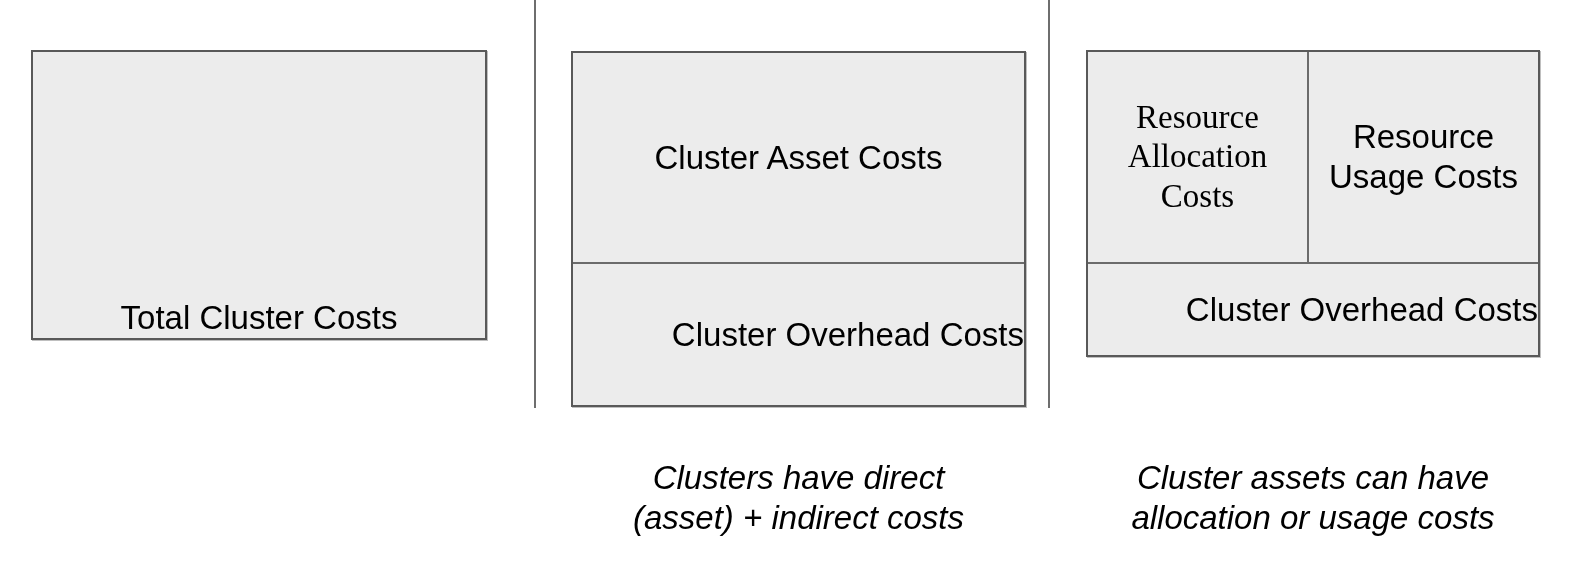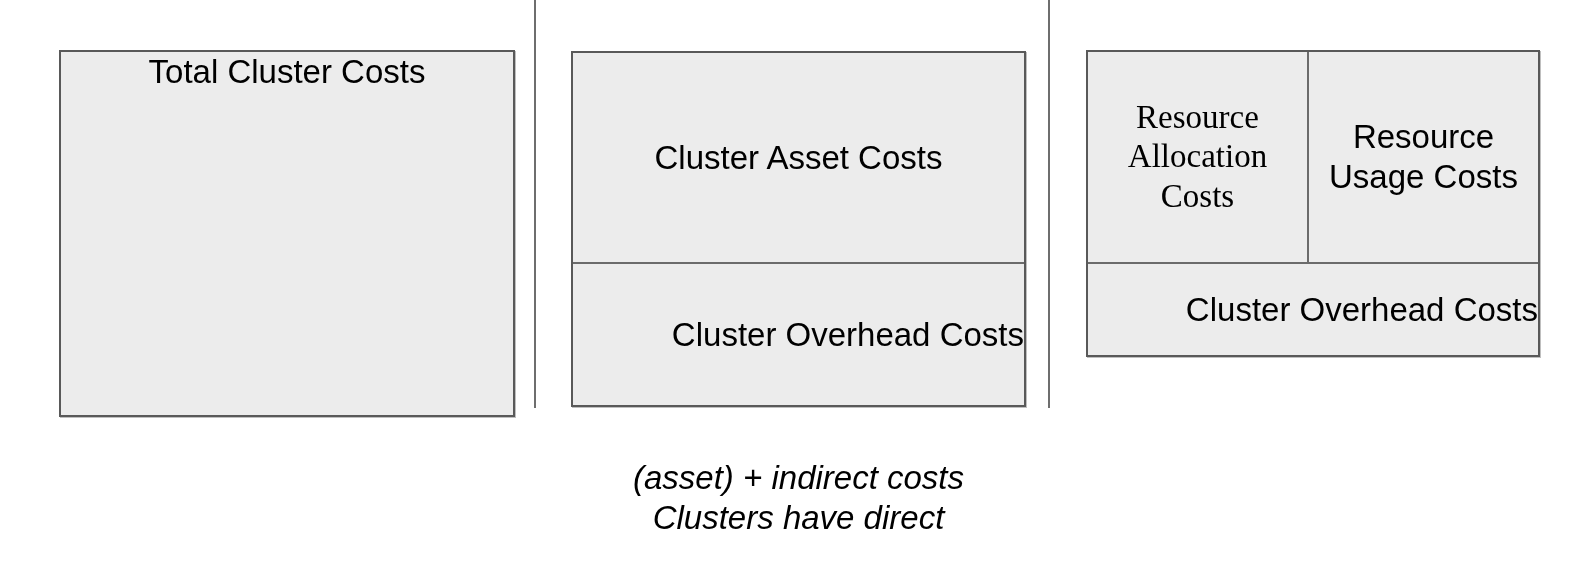--- a/index.html
+++ b/index.html
@@ -29,21 +29,21 @@
   .cost-box {
     position: absolute;
     background: #ececec;
     border: 2px solid #595959;
     box-shadow: 1px 1px 0 rgba(0,0,0,0.25);
     box-sizing: border-box;
     font-size: 33px;
     line-height: 1.2;
     text-align: center;
   }
-  .box-1 { left: 31px;   top: 50px; width: 456px; height: 367px; display: flex; align-items: flex-start; justify-content: center; margin-left: 28px; }
+  .box-1 { left: 31px;   top: 50px; width: 456px; height: 290px; display: flex; align-items: flex-end; justify-content: center; }
   .box-2 { left: 571px;  top: 51px; width: 455px; height: 356px; display: flex; flex-direction: column; }
   .box-3 { left: 1086px; top: 50px; width: 454px; height: 307px; display: flex; flex-direction: column; }
 
   .section-top {
     height: 209px;
     border-bottom: 2px solid #6b6b6b;
     display: flex;
     align-items: center;
     justify-content: center;
   }
@@ -99,33 +99,35 @@
 
   <div class="cost-box box-2">
     <div class="section-top">
       <span>Cluster Asset Costs</span>
     </div>
     <div class="section-bottom">
       <span>Cluster Overhead Costs</span>
     </div>
   </div>
   <div class="caption caption-2">
+    <div>Clusters have direct</div>
     <div>(asset) + indirect costs</div>
-    <div>Clusters have direct</div>
   </div>
 
   <div class="cost-box box-3">
     <div class="section-top">
       <div class="cell-left">
         <span>Resource Allocation Costs</span>
       </div>
       <div class="cell-right">
         <span>Resource Usage Costs</span>
       </div>
     </div>
     <div class="section-bottom">
       <span>Cluster Overhead Costs</span>
     </div>
   </div>
   <div class="caption caption-3">
+    <div>Cluster assets can have</div>
+    <div>allocation or usage costs</div>
   </div>
 
 </div>
 
 </body></html>

